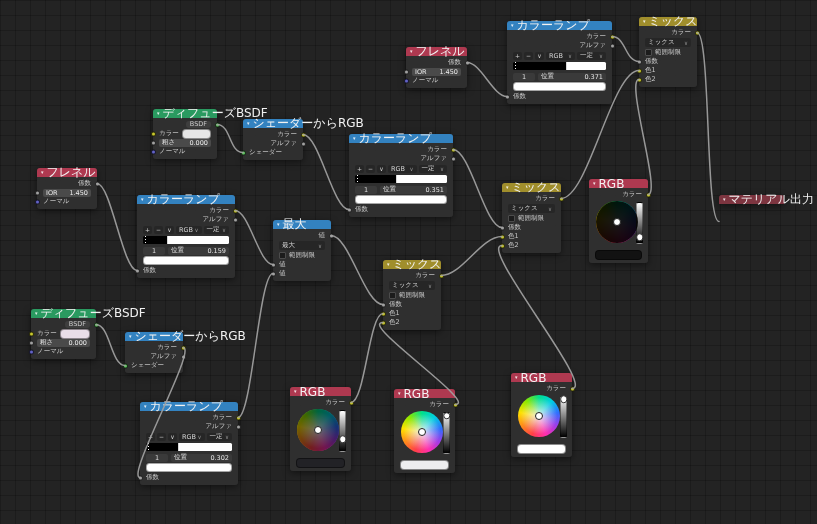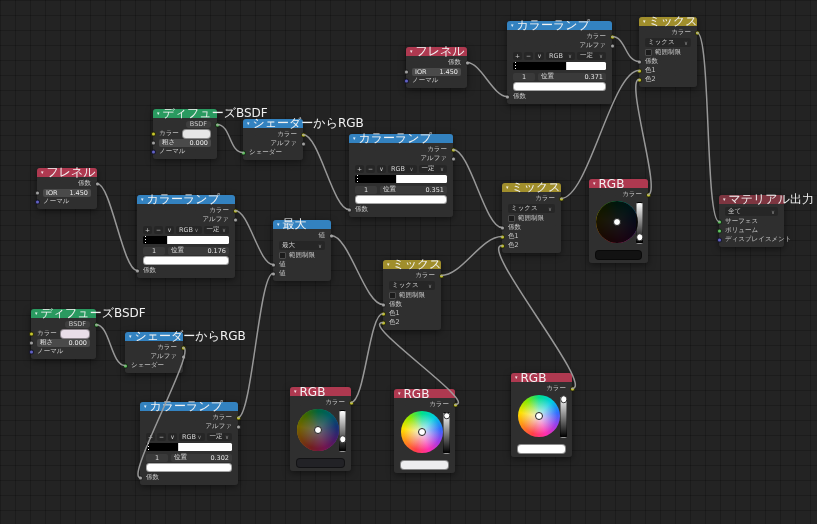--- a/index.html
+++ b/index.html
@@ -121,21 +121,21 @@
         <div class="row ramprow">
           <div class="rampbar" style="background: linear-gradient(90deg, rgb(0, 0, 0) 0px, rgb(0, 0, 0) 28.2%, rgb(255, 255, 255) 28.2%, rgb(255, 255, 255) 100%);">
             <span class="stopdash"></span>
             <span class="stopline" style="left: 28.2%;"></span>
           </div>
         </div>
         <div class="row duo">
           <div class="idxbtn">1</div>
           <div class="posfield">
             <span>位置</span>
-            <span>0.176</span>
+            <span>0.159</span>
           </div>
         </div>
         <div class="row barrow">
           <div class="whitebar" style="background: rgb(255, 255, 255);"></div>
         </div>
         <div class="row">
           <span class="sock l" style="background: rgb(161, 161, 161);"></span>
           <span>係数</span>
         </div>
       </div>
@@ -463,40 +463,20 @@
         </div>
         <div class="row swrow">
           <div class="bigswatch" style="background: rgb(18, 18, 18);"></div>
         </div>
       </div>
     </div>
     <div class="node" style="left: 719px; top: 195px; width: 65px;">
       <div class="nhead" style="background: rgb(125, 53, 64);">
         <span class="tri">▾</span>
         <span class="ntitle">マテリアル出力</span>
-      </div>
-      <div class="nbody">
-        <div class="row ddrow">
-          <div class="dd">
-            <span>全て</span>
-            <span class="caret">∨</span>
-          </div>
-        </div>
-        <div class="row">
-          <span class="sock l" style="background: rgb(99, 199, 99);"></span>
-          <span>サーフェス</span>
-        </div>
-        <div class="row">
-          <span class="sock l" style="background: rgb(99, 199, 99);"></span>
-          <span>ボリューム</span>
-        </div>
-        <div class="row">
-          <span class="sock l" style="background: rgb(99, 99, 199);"></span>
-          <span>ディスプレイスメント</span>
-        </div>
       </div>
     </div>
     <div class="node" style="left: 31px; top: 309px; width: 65px;">
       <div class="nhead" style="background: rgb(42, 154, 96);">
         <span class="tri">▾</span>
         <span class="ntitle">ディフューズBSDF</span>
       </div>
       <div class="nbody">
         <div class="row out">
           <span class="pill">BSDF</span>

